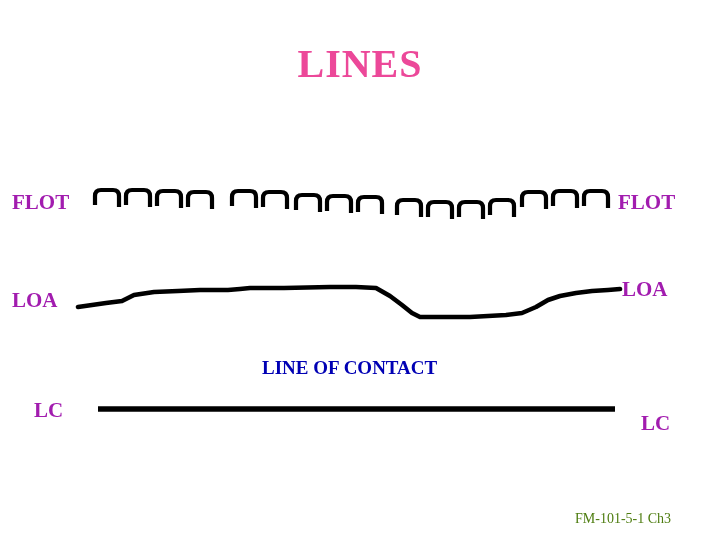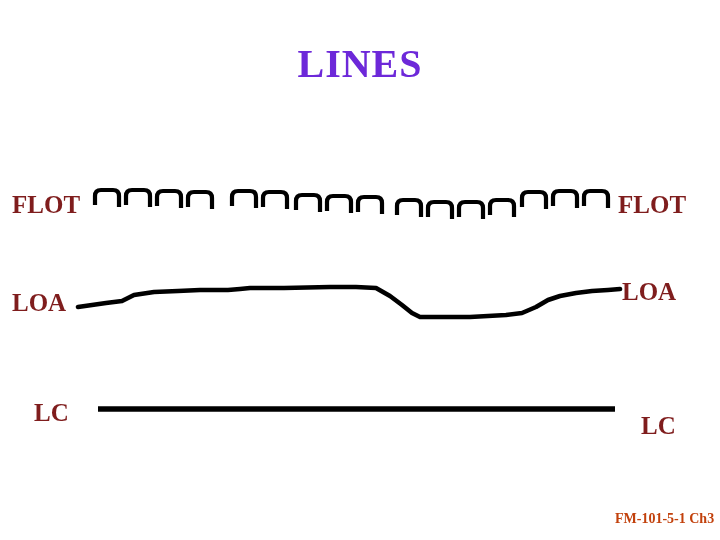--- a/index.html
+++ b/index.html
@@ -20,59 +20,58 @@
   }
   .abs { position: absolute; }
 
   #slide-title {
     left: 0;
     top: 44px;
     width: 720px;
     text-align: center;
     font-size: 40px;
     font-weight: bold;
-    color: #6d28d9;
+    color: #ec4899;
     letter-spacing: 1px;
     line-height: 1;
   }
 
   .section-heading {
     font-size: 19px;
     font-weight: bold;
     color: #0000b4;
     white-space: nowrap;
     line-height: 1;
   }
   #flot-heading { left: 149px; top: 157px; }
   #loa-heading  { left: 233px; top: 264px; }
   #lc-heading   { left: 262px; top: 358px; }
 
   .edge-label {
-    font-size: 25px;
+    font-size: 21px;
     font-weight: bold;
-    color: #7f1d1d;
+    color: #a21caf;
     white-space: nowrap;
     line-height: 1;
   }
   #flot-label-left  { left: 12px;  top: 192px; }
   #flot-label-right { left: 618px; top: 192px; }
   #loa-label-left   { left: 12px;  top: 290px; }
   #loa-label-right  { left: 622px; top: 279px; }
   #lc-label-left    { left: 34px;  top: 400px; }
   #lc-label-right   { left: 641px; top: 413px; }
 
   #footer-ref {
     left: 575px;
     top: 512px;
     font-size: 14px;
-    font-weight: bold;
-    color: #c2410c;
+    font-weight: normal;
+    color: #4d7c0f;
     white-space: nowrap;
     line-height: 1;
-    margin-left: 40px;
   }
 
   .graphic-layer {
     left: 0;
     top: 0;
     width: 720px;
     height: 540px;
     pointer-events: none;
   }
   .graphic-layer svg { display: block; }
@@ -87,20 +86,21 @@
 
   <div class="abs edge-label" id="flot-label-left">FLOT</div>
 
   <div class="abs edge-label" id="flot-label-right">FLOT</div>
 
 
   <div class="abs edge-label" id="loa-label-left">LOA</div>
 
   <div class="abs edge-label" id="loa-label-right">LOA</div>
 
+  <div class="abs section-heading" id="lc-heading">LINE OF CONTACT</div>
 
   <div class="abs edge-label" id="lc-label-left">LC</div>
 
   <div class="abs edge-label" id="lc-label-right">LC</div>
 
   <div class="abs graphic-layer">
     <svg width="720" height="540" viewBox="0 0 720 540" xmlns="http://www.w3.org/2000/svg">
 
       <g fill="none" stroke="#000000" stroke-width="4.2" stroke-linecap="butt" stroke-linejoin="round">
         <path d="M95,205 L95,196 Q95,190 101,190 L113,190 Q119,190 119,196 L119,207"></path>

